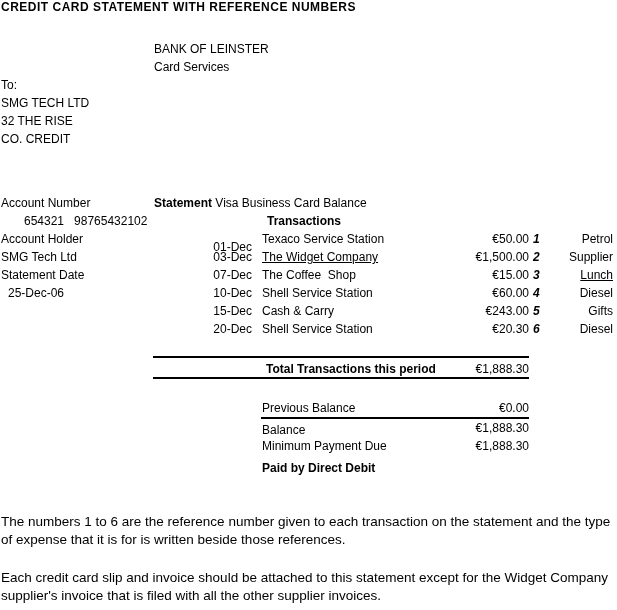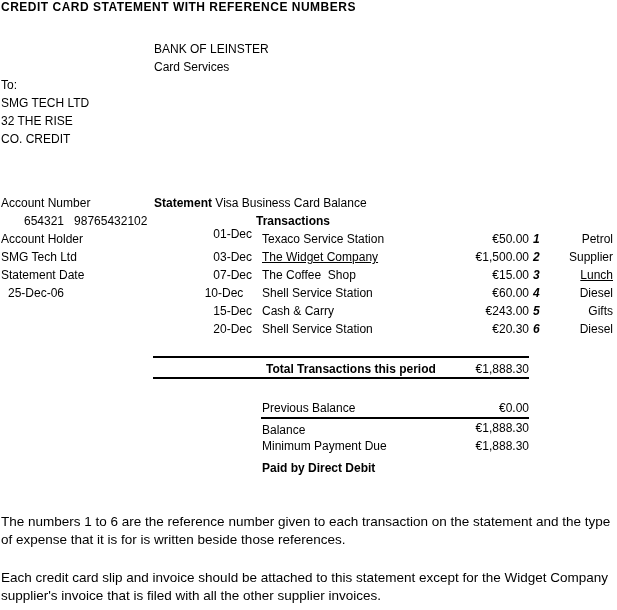--- a/index.html
+++ b/index.html
@@ -35,46 +35,46 @@
   <div class="abs" style="left:24px; top:214px; white-space:pre;">654321   98765432102</div>
   <div class="abs" style="left:1px; top:232px;">Account Holder</div>
   <div class="abs" style="left:1px; top:250px;">SMG Tech Ltd</div>
   <div class="abs" style="left:1px; top:268px;">Statement Date</div>
   <div class="abs" style="left:8px; top:286px;">25-Dec-06</div>
 
   <div class="abs" style="left:154px; top:196px;">
     <span class="bold">Statement</span>
     <span>Visa Business Card Balance</span>
   </div>
-  <div class="abs bold" style="left:256px; top:214px;">Transactions</div>
+  <div class="abs bold" style="left:267px; top:214px;">Transactions</div>
 
   <div>
     <div>
-      <div class="abs right" style="left:196px; width:56px; top:227px;">01-Dec</div>
+      <div class="abs right" style="left:196px; width:56px; top:240px;">01-Dec</div>
       <div class="abs" style="left:262px; top:232px;">Texaco Service Station</div>
       <div class="abs right" style="left:440px; width:89px; top:232px;">€50.00</div>
       <div class="abs ref" style="left:533px; top:232px;">1</div>
       <div class="abs right" style="left:540px; width:73px; top:232px;">Petrol</div>
     </div>
     <div>
       <div class="abs right" style="left:196px; width:56px; top:250px;">03-Dec</div>
       <div class="abs" style="left:262px; top:250px;text-decoration:underline;">The Widget Company</div>
       <div class="abs right" style="left:440px; width:89px; top:250px;">€1,500.00</div>
       <div class="abs ref" style="left:533px; top:250px;">2</div>
       <div class="abs right" style="left:540px; width:73px; top:250px;">Supplier</div>
     </div>
     <div>
       <div class="abs right" style="left:196px; width:56px; top:268px;">07-Dec</div>
       <div class="abs" style="left:262px; top:268px; white-space:pre;">The Coffee  Shop</div>
       <div class="abs right" style="left:440px; width:89px; top:268px;">€15.00</div>
       <div class="abs ref" style="left:533px; top:268px;">3</div>
       <div class="abs right" style="left:540px; width:73px; top:268px;text-decoration:underline;">Lunch</div>
     </div>
     <div>
-      <div class="abs right" style="left:196px; width:56px; top:286px;text-align:center;">10-Dec</div>
+      <div class="abs right" style="left:196px; width:56px; top:286px;">10-Dec</div>
       <div class="abs" style="left:262px; top:286px;">Shell Service Station</div>
       <div class="abs right" style="left:440px; width:89px; top:286px;">€60.00</div>
       <div class="abs ref" style="left:533px; top:286px;">4</div>
       <div class="abs right" style="left:540px; width:73px; top:286px;">Diesel</div>
     </div>
     <div>
       <div class="abs right" style="left:196px; width:56px; top:304px;">15-Dec</div>
       <div class="abs" style="left:262px; top:304px;">Cash &amp; Carry</div>
       <div class="abs right" style="left:440px; width:89px; top:304px;">€243.00</div>
       <div class="abs ref" style="left:533px; top:304px;">5</div>

